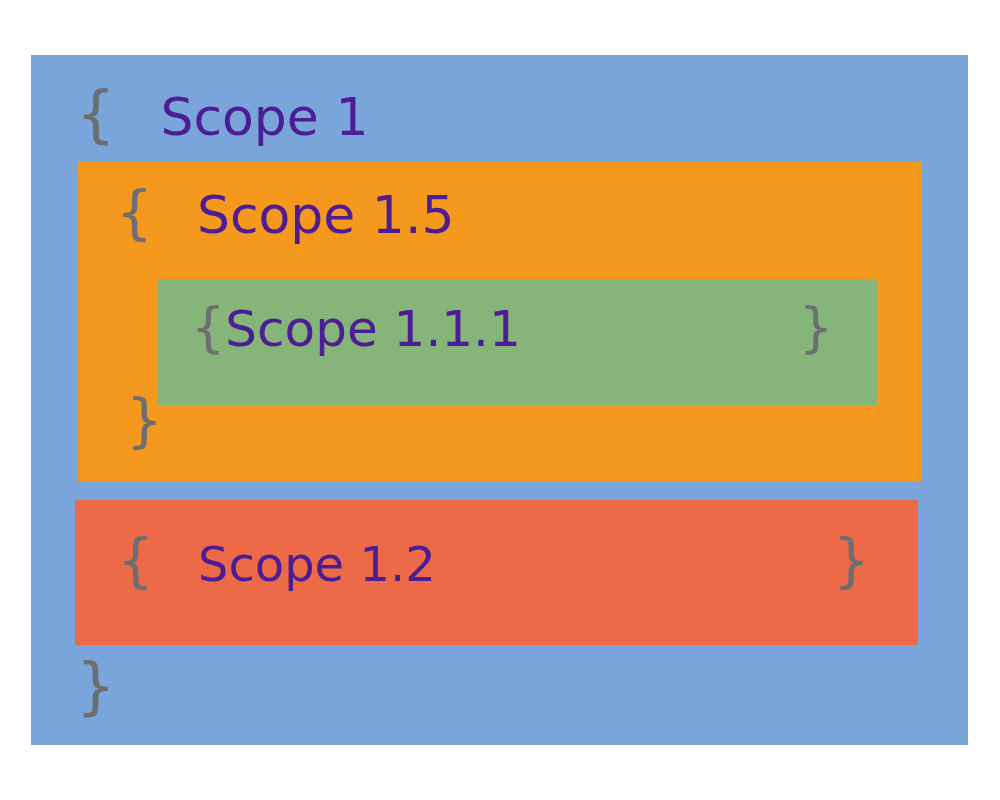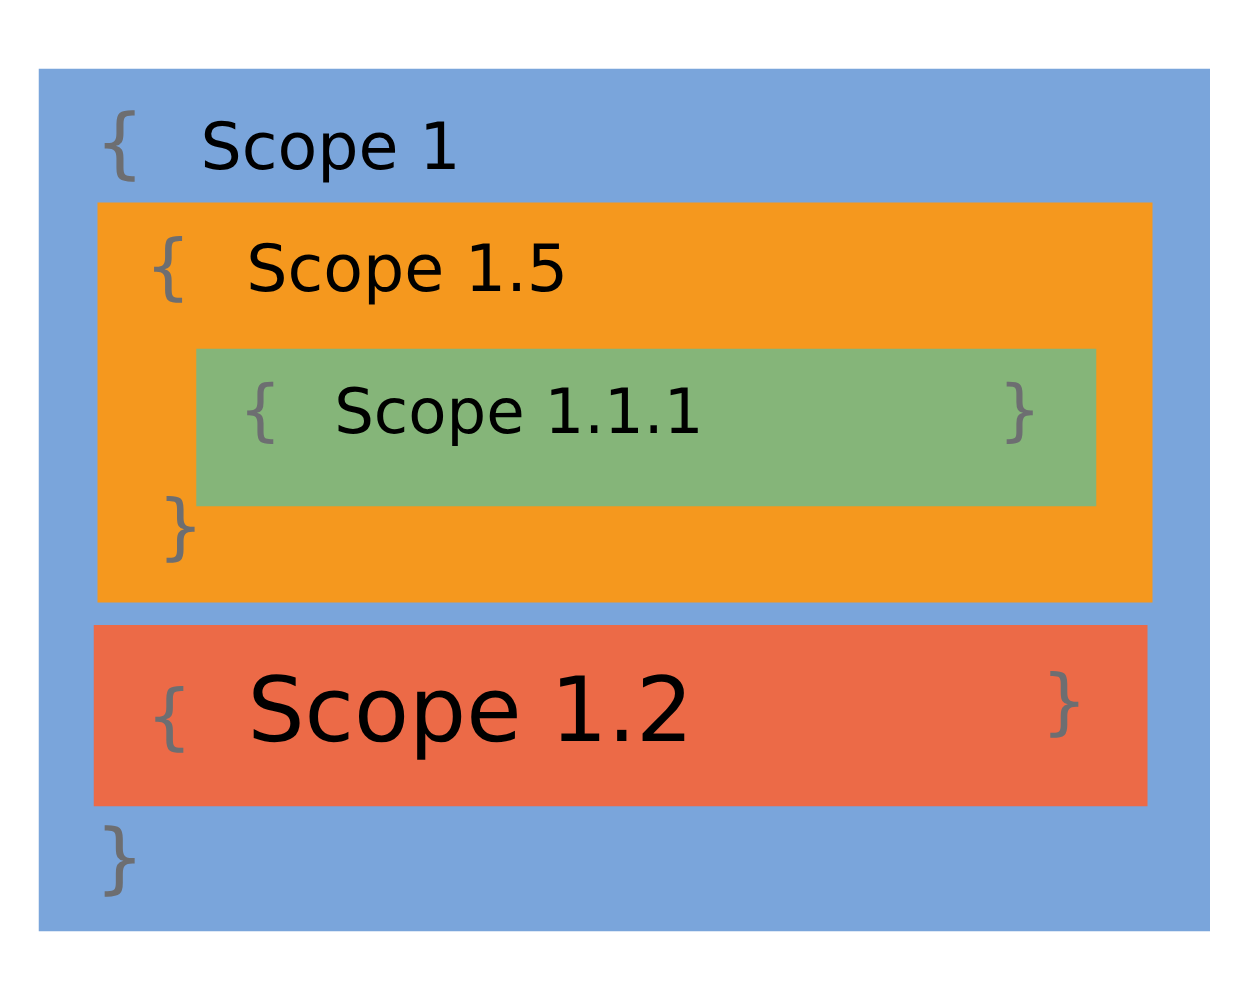--- a/index.html
+++ b/index.html
@@ -34,21 +34,21 @@
 
   .brace {
     color: #6d6e71;
     font-family: "DejaVu Sans", "Liberation Sans", sans-serif;
     font-weight: 400;
     line-height: 1;
     display: inline-block;
   }
 
   .scope-label {
-    color: #000000;
+    color: #4c1d95;
     font-family: "DejaVu Sans", "Liberation Sans", sans-serif;
     font-weight: 400;
     line-height: 1;
     display: inline-block;
   }
 
   .brace-close {
     position: absolute;
     color: #6d6e71;
     font-family: "DejaVu Sans", "Liberation Sans", sans-serif;
@@ -110,21 +110,20 @@
     height: 126px;
     background: #85b579;
   }
   #scope-1-1-1-head {
     left: 34px;
     top: 22px;
   }
   #scope-1-1-1-head .brace     { font-size: 54px; }
   #scope-1-1-1-head .scope-label {
     font-size: 50px;
-    margin-left: 42px;
   }
   #scope-1-1-1-close {
     right: 44px;
     top: 22px;
     font-size: 54px;
   }
 
   
   #scope-1-2 {
     left: 44px;
@@ -132,21 +131,21 @@
     width: 843px;
     height: 145px;
     background: #ec6a47;
   }
   #scope-1-2-head {
     left: 42px;
     top: 32px;
   }
   #scope-1-2-head .brace     { font-size: 58px; }
   #scope-1-2-head .scope-label {
-    font-size: 72px;
+    font-size: 48px;
     margin-left: 44px;
   }
   #scope-1-2-close {
     right: 48px;
     top: 32px;
     font-size: 58px;
   }
 </style>
 </head>
 <body>

